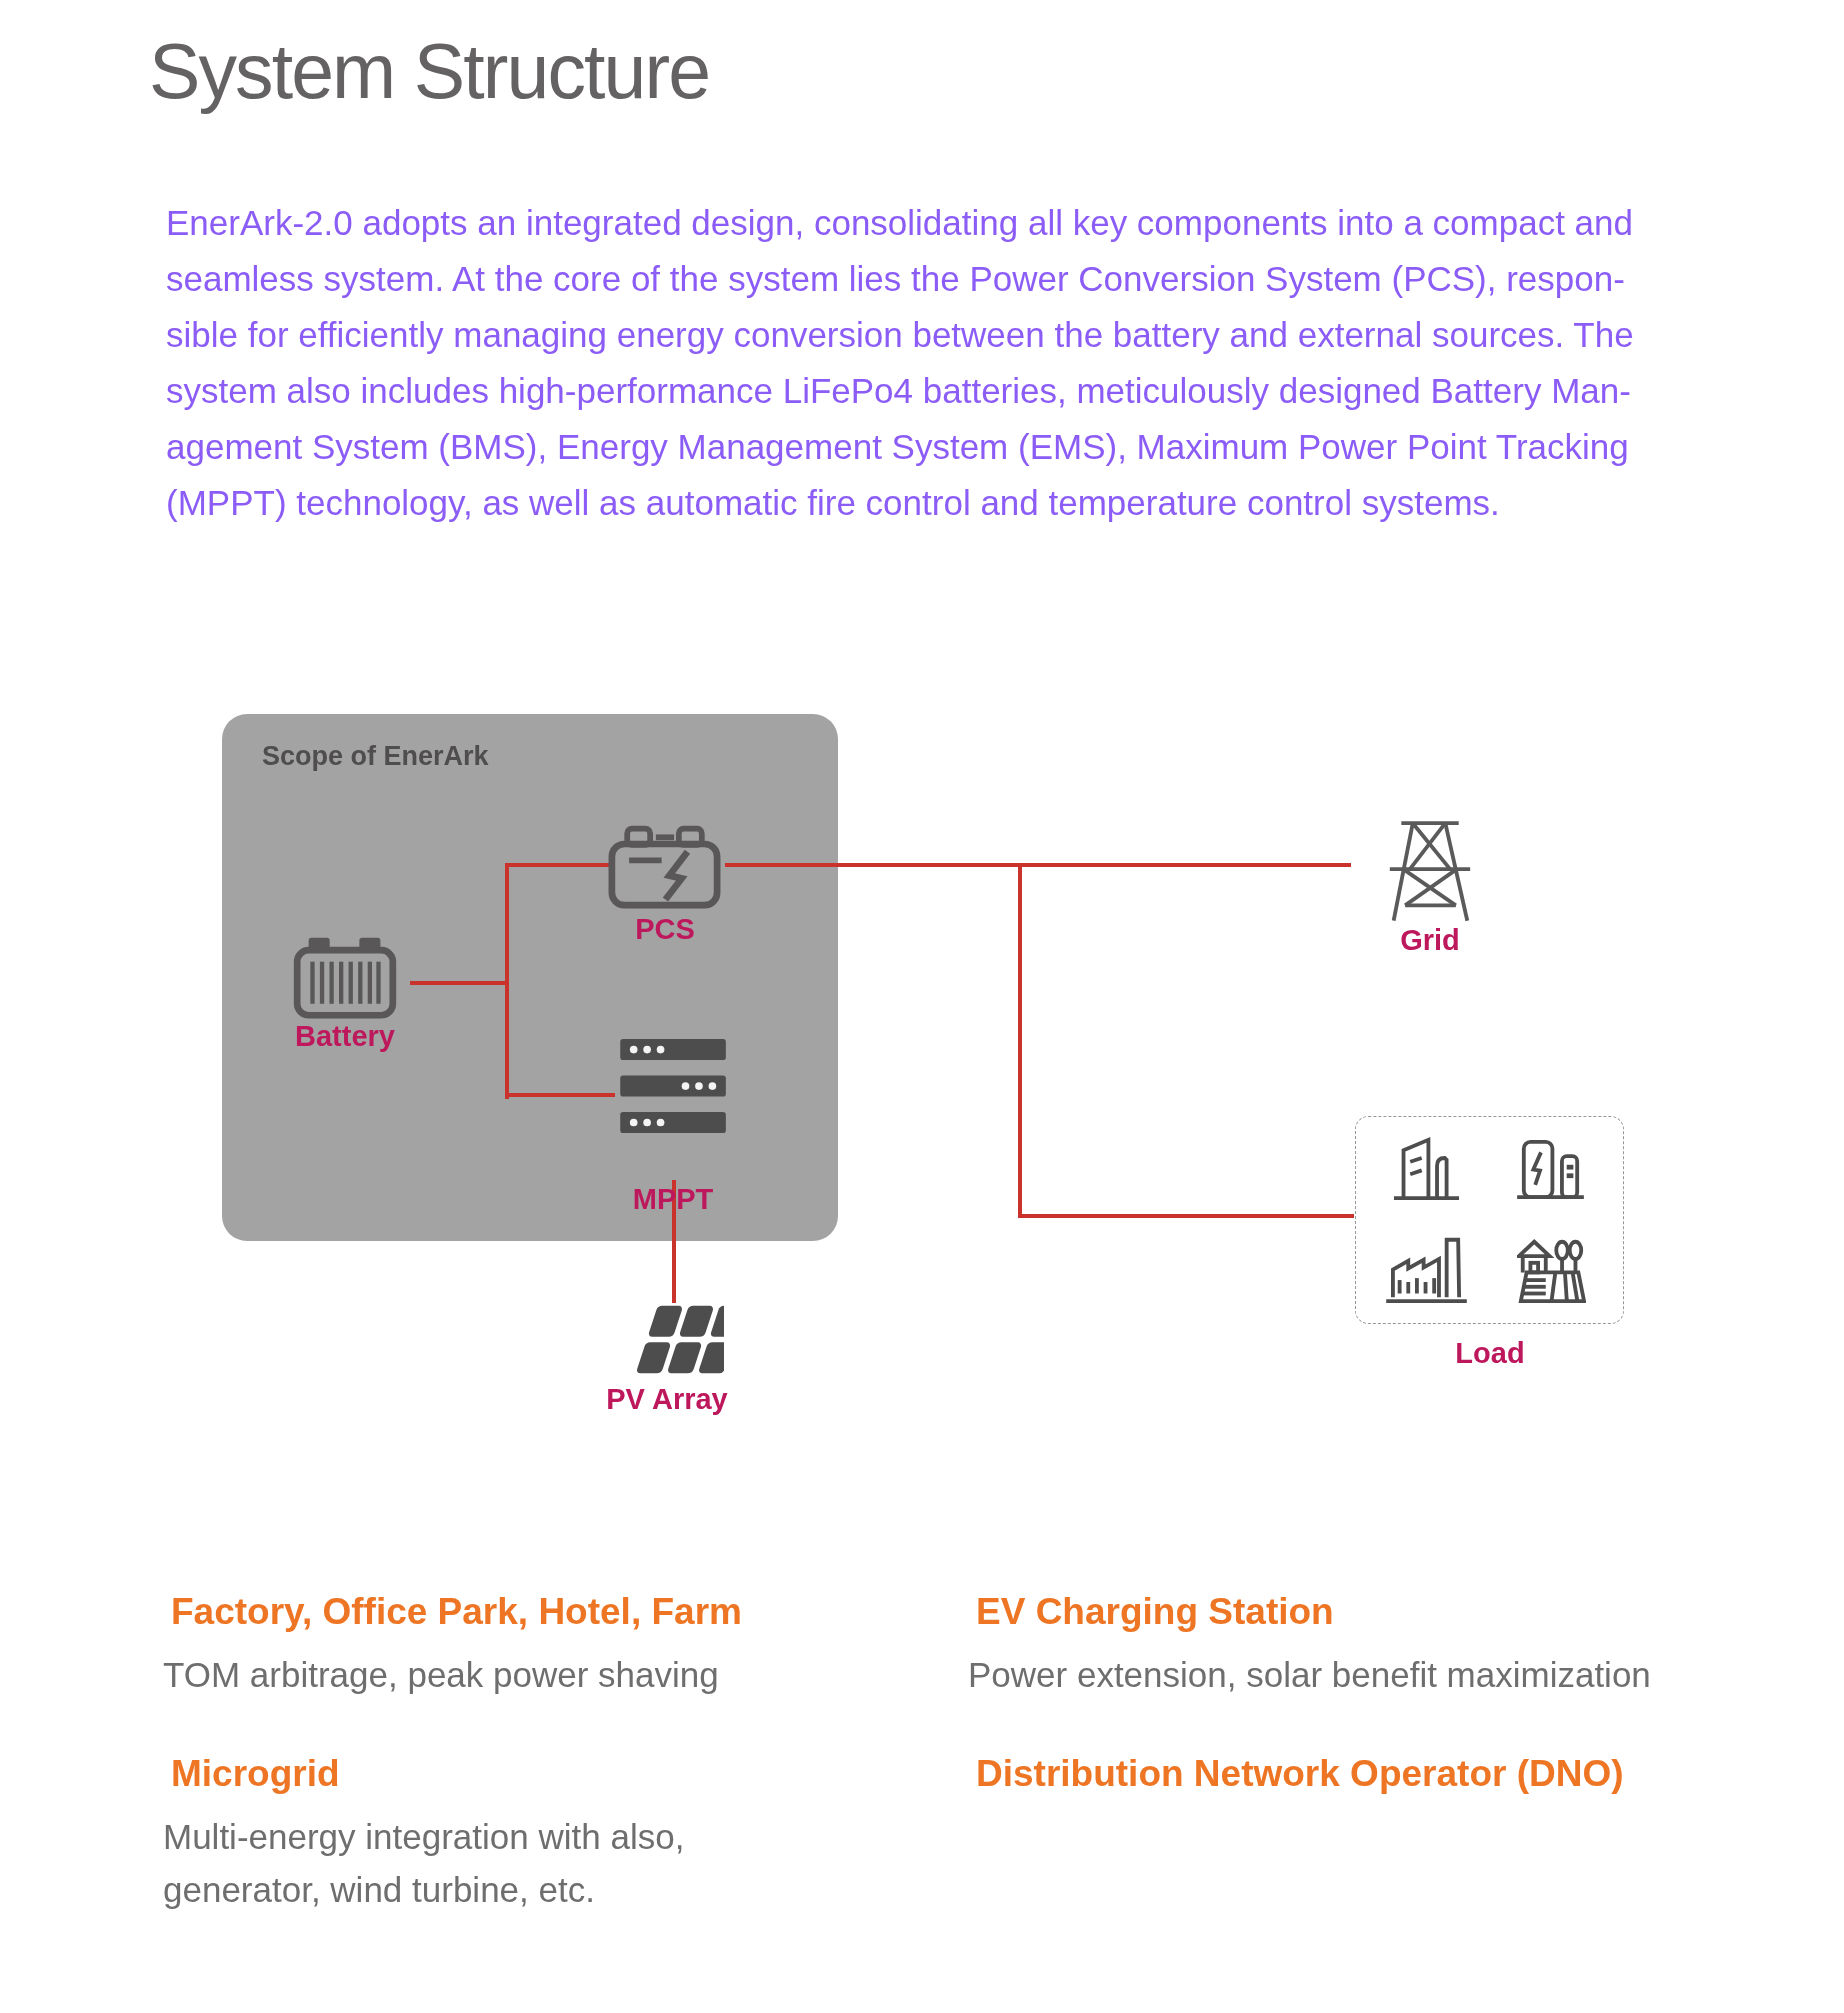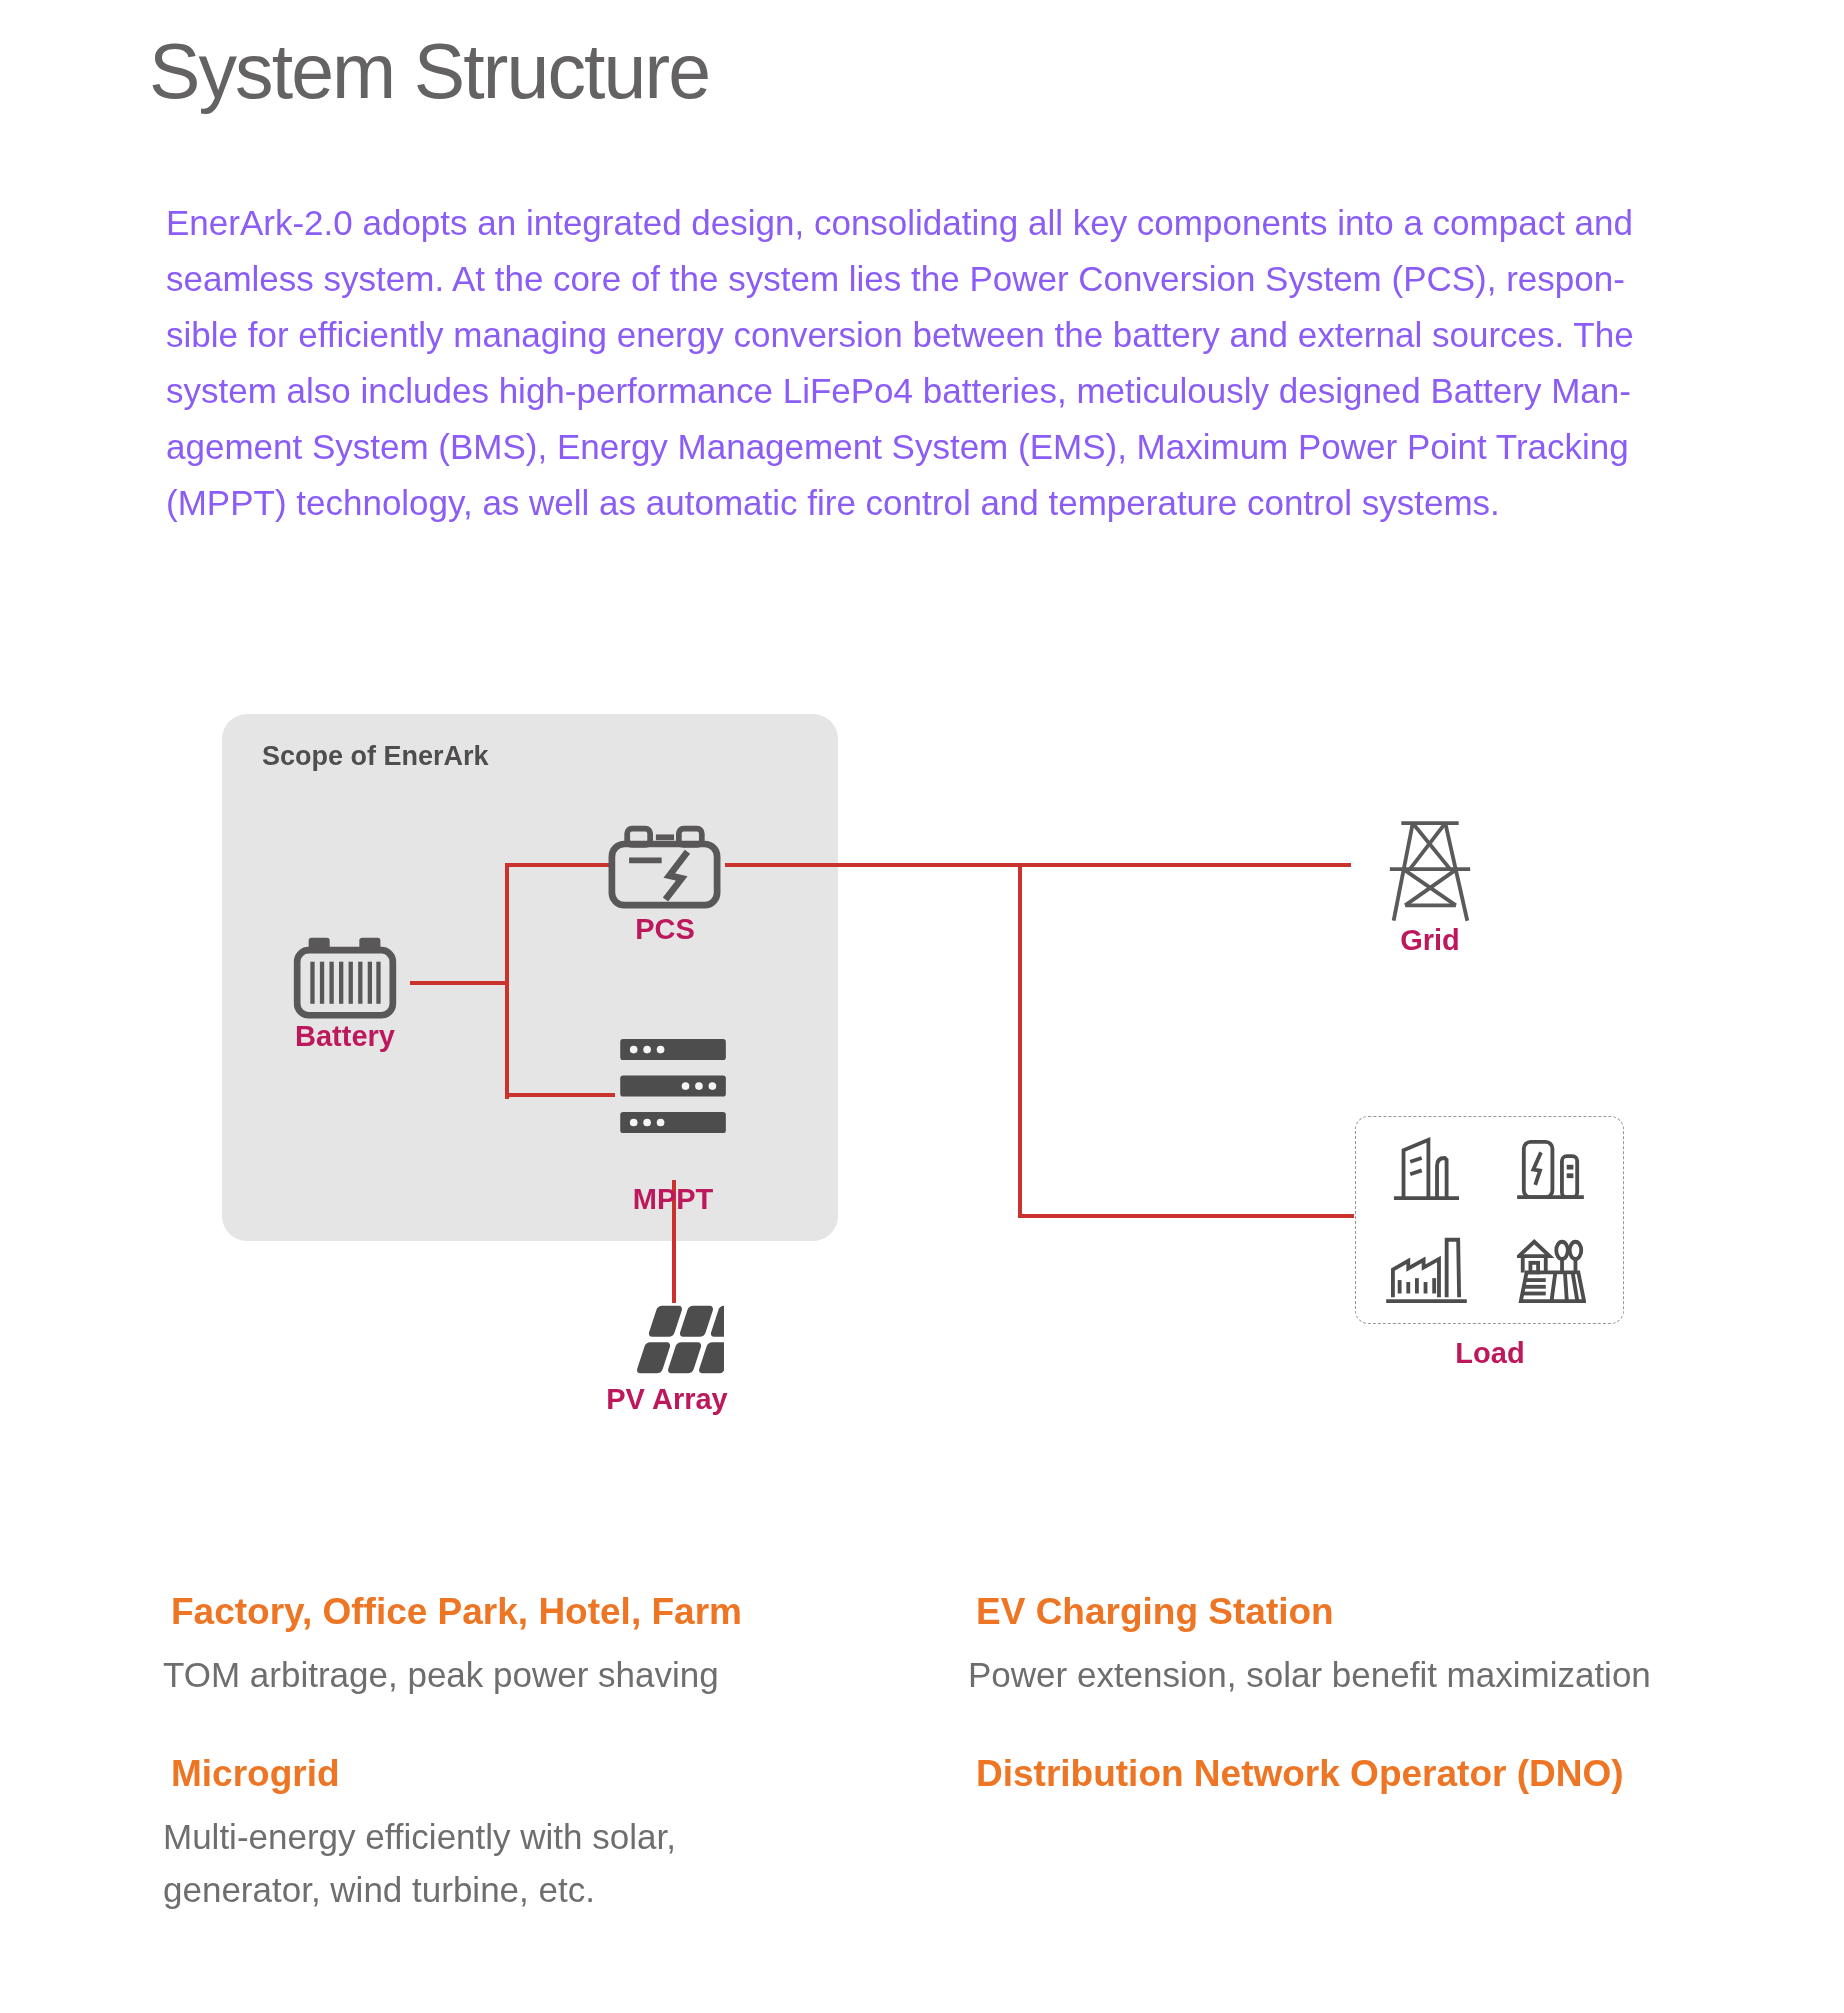--- a/index.html
+++ b/index.html
@@ -7,21 +7,21 @@
         font-family:"Liberation Sans",sans-serif;overflow:hidden;}
 
   .title{position:absolute;left:149px;top:27px;font-size:77px;font-weight:normal;
          letter-spacing:-1.9px;color:#646263;margin:0;}
 
   .intro{position:absolute;left:152px;top:181px;width:1576px;font-size:35px;
          line-height:56px;color:#8b5cf6;white-space:pre-line;margin:14px;}
 
   
   .scope-box{position:absolute;left:222px;top:714px;width:616px;height:527px;
-             background:#e5e5e5;border-radius:25px;}
+             background:#a3a3a3;border-radius:25px;}
   .scope-label{position:absolute;left:40px;top:27px;font-size:27px;font-weight:bold;
                color:#4f4d4d;}
   .rline{position:absolute;background:#c9332b;}
   .node-icon{position:absolute;}
   .node-label{position:absolute;transform:translateX(-50%);font-size:29px;
               font-weight:bold;color:#be185d;white-space:nowrap;}
   .load-box{position:absolute;left:1355px;top:1116px;width:269px;height:208px;
             border:1.9px dashed #979797;border-radius:13.4px;background:#ffffff;box-sizing:border-box;}
   .load-icon{position:absolute;}
 
@@ -194,21 +194,21 @@
     <p>TOM arbitrage, peak power shaving</p>
   </div>
 
   <div class="usecase" style="left:968px;top:1583px;">
     <h3>EV Charging Station</h3>
     <p>Power extension, solar benefit maximization</p>
   </div>
 
   <div class="usecase" style="left:163px;top:1745px;">
     <h3>Microgrid</h3>
-    <p>Multi-energy efficiently with solar,
+    <p>Multi-energy integration with also,
 generator, wind turbine, etc.</p>
   </div>
 
   <div class="usecase" style="left:968px;top:1745px;">
     <h3>Distribution Network Operator (DNO)</h3>
   </div>
 
 </div>
 
 

